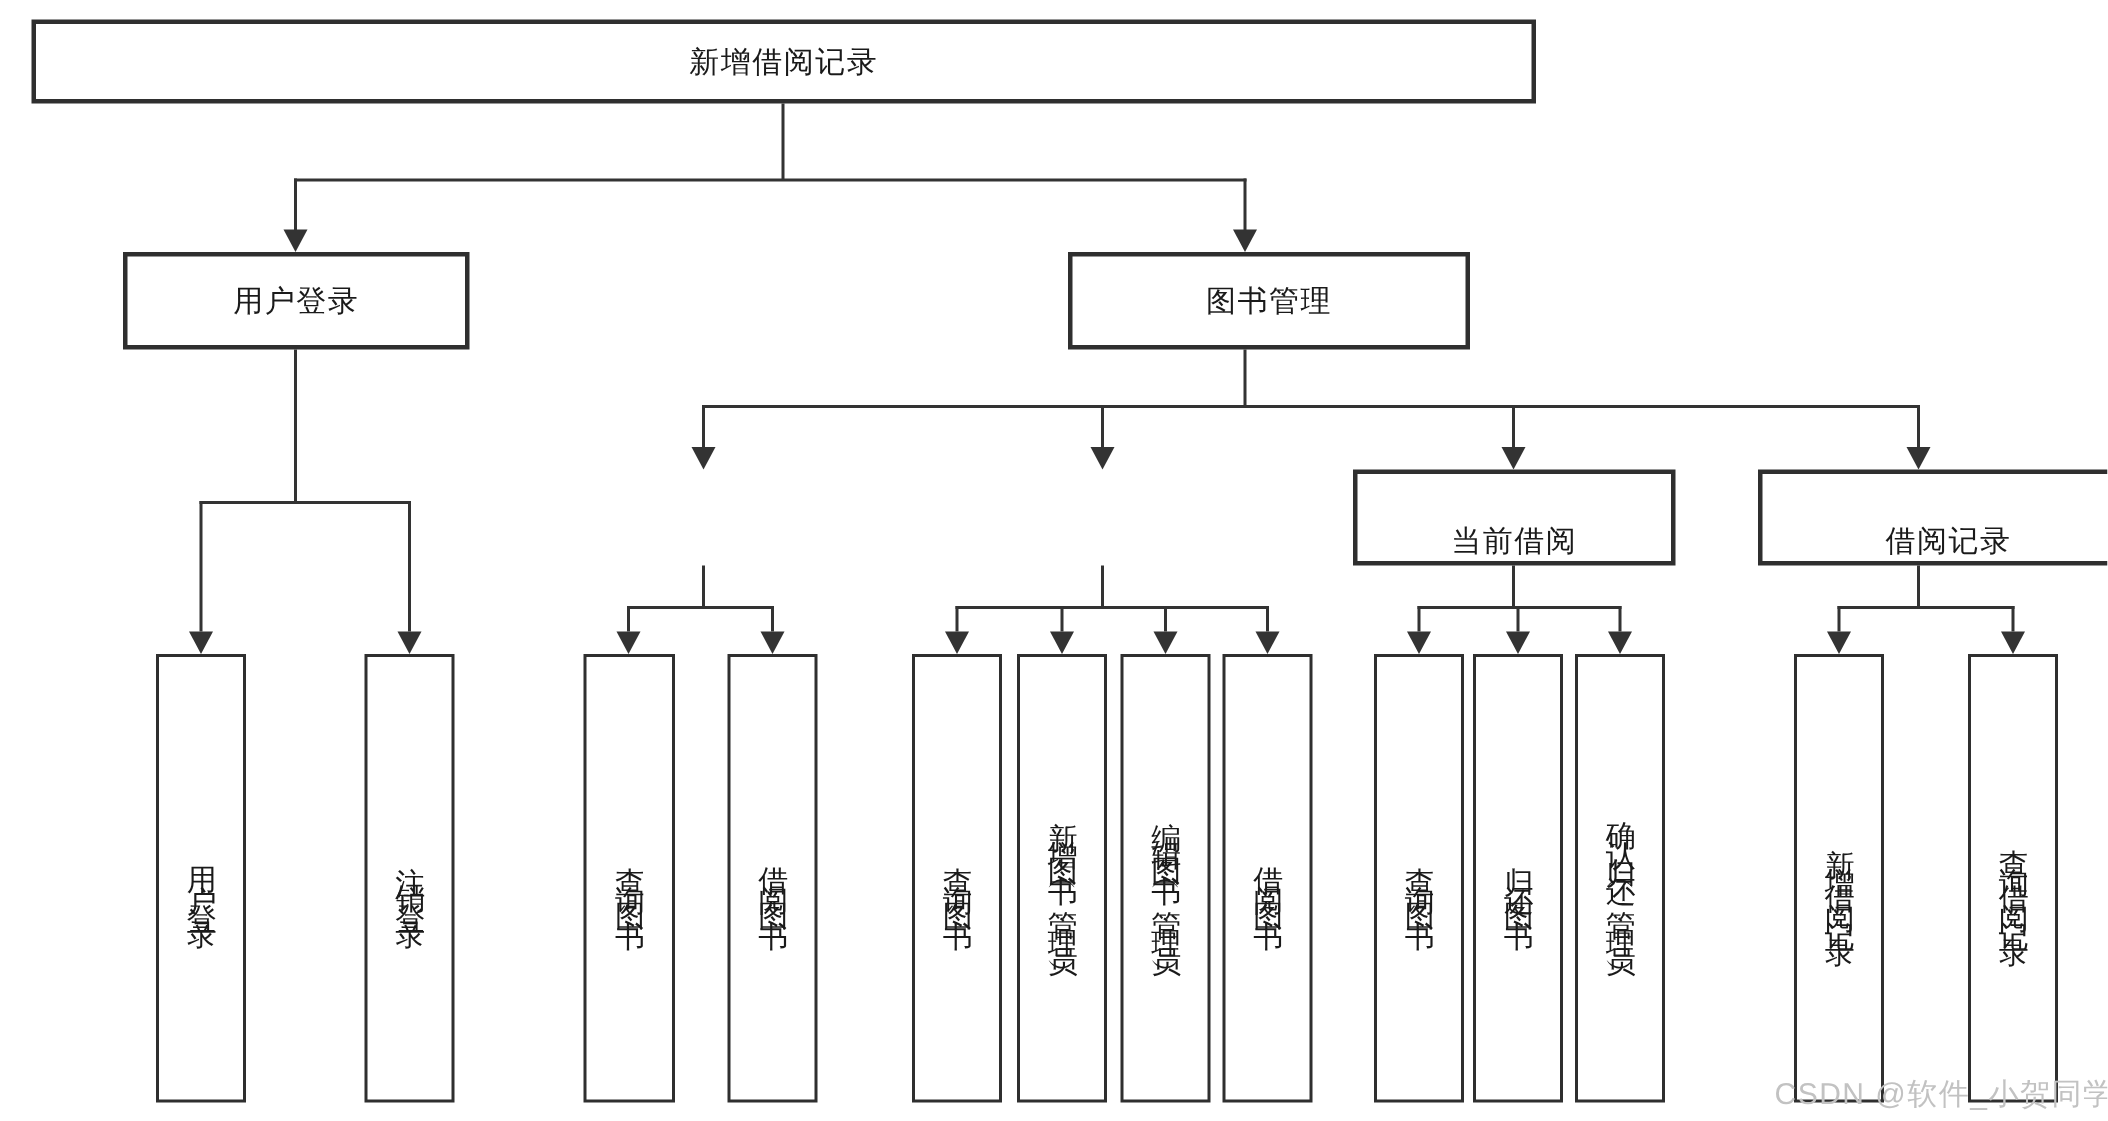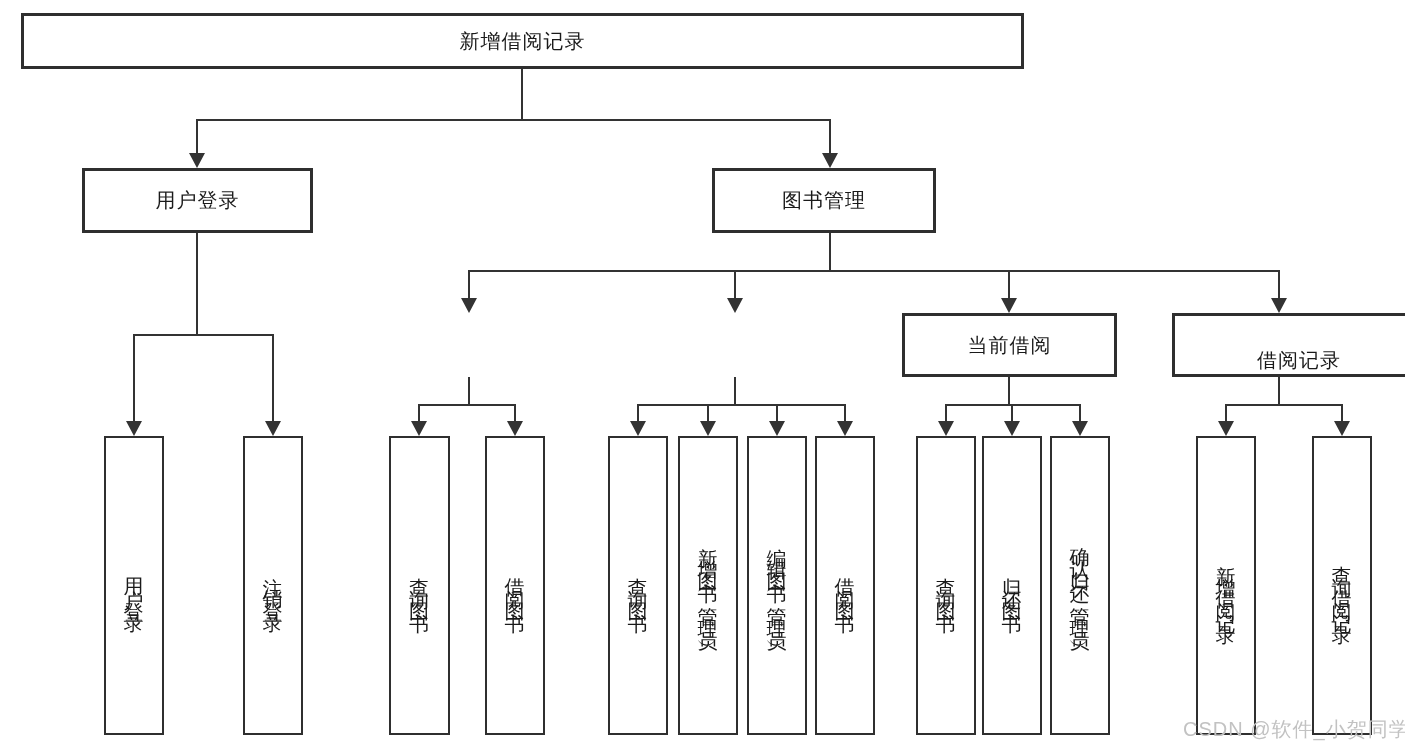--- a/index.html
+++ b/index.html
@@ -46,21 +46,21 @@
   <div class="vl" style="left:521px;top:69px;height:51px;"></div>
   <div class="hl" style="left:196px;top:119px;width:635px;"></div>
   <div class="vl" style="left:196px;top:119px;height:35px;"></div>
   <div class="ah" style="left:189px;top:153px;"></div>
   <div class="vl" style="left:829px;top:119px;height:35px;"></div>
   <div class="ah" style="left:822px;top:153px;"></div>
 
   <div class="hbox" style="left:82px;top:168px;width:231px;height:65px;">
     <span>用户登录</span>
   </div>
-  <div class="hbox" style="left:712px;top:168px;width:224px;height:65px;">
+  <div class="hbox" style="left:712px;top:168px;width:268px;height:65px;">
     <span>图书管理</span>
   </div>
 
   <div class="vl" style="left:196px;top:233px;height:103px;"></div>
   <div class="hl" style="left:133px;top:334px;width:141px;"></div>
   <div class="vl" style="left:133px;top:334px;height:87px;"></div>
   <div class="ah" style="left:126px;top:421px;"></div>
   <div class="vl" style="left:272px;top:334px;height:87px;"></div>
   <div class="ah" style="left:265px;top:421px;"></div>
 
@@ -68,21 +68,21 @@
   <div class="hl" style="left:468px;top:270px;width:812px;"></div>
   <div class="vl" style="left:468px;top:270px;height:28px;"></div>
   <div class="ah" style="left:461px;top:298px;"></div>
   <div class="vl" style="left:734px;top:270px;height:28px;"></div>
   <div class="ah" style="left:727px;top:298px;"></div>
   <div class="vl" style="left:1008px;top:270px;height:28px;"></div>
   <div class="ah" style="left:1001px;top:298px;"></div>
   <div class="vl" style="left:1278px;top:270px;height:28px;"></div>
   <div class="ah" style="left:1271px;top:298px;"></div>
 
-  <div class="hbox" style="left:902px;top:313px;width:215px;height:64px;">
+  <div class="hbox" style="left:902px;top:313px;width:215px;height:64px;align-items:flex-end;">
     <span>当前借阅</span>
   </div>
   <div class="hbox" style="left:1172px;top:313px;width:254px;height:64px;align-items:flex-end;">
     <span>借阅记录</span>
   </div>
 
   <div class="vl" style="left:468px;top:377px;height:29px;"></div>
   <div class="hl" style="left:418px;top:404px;width:98px;"></div>
   <div class="vl" style="left:418px;top:404px;height:17px;"></div>
   <div class="ah" style="left:411px;top:421px;"></div>

